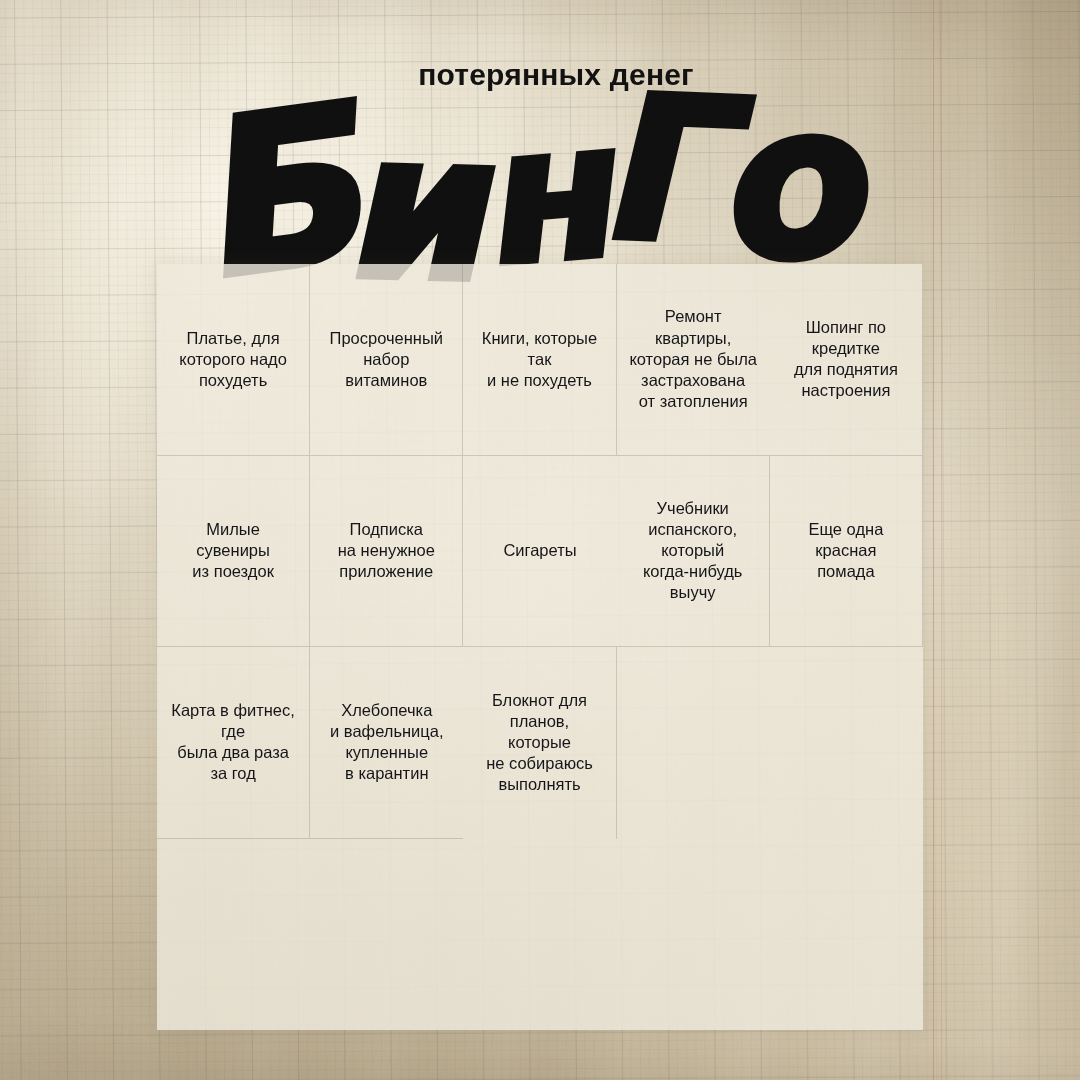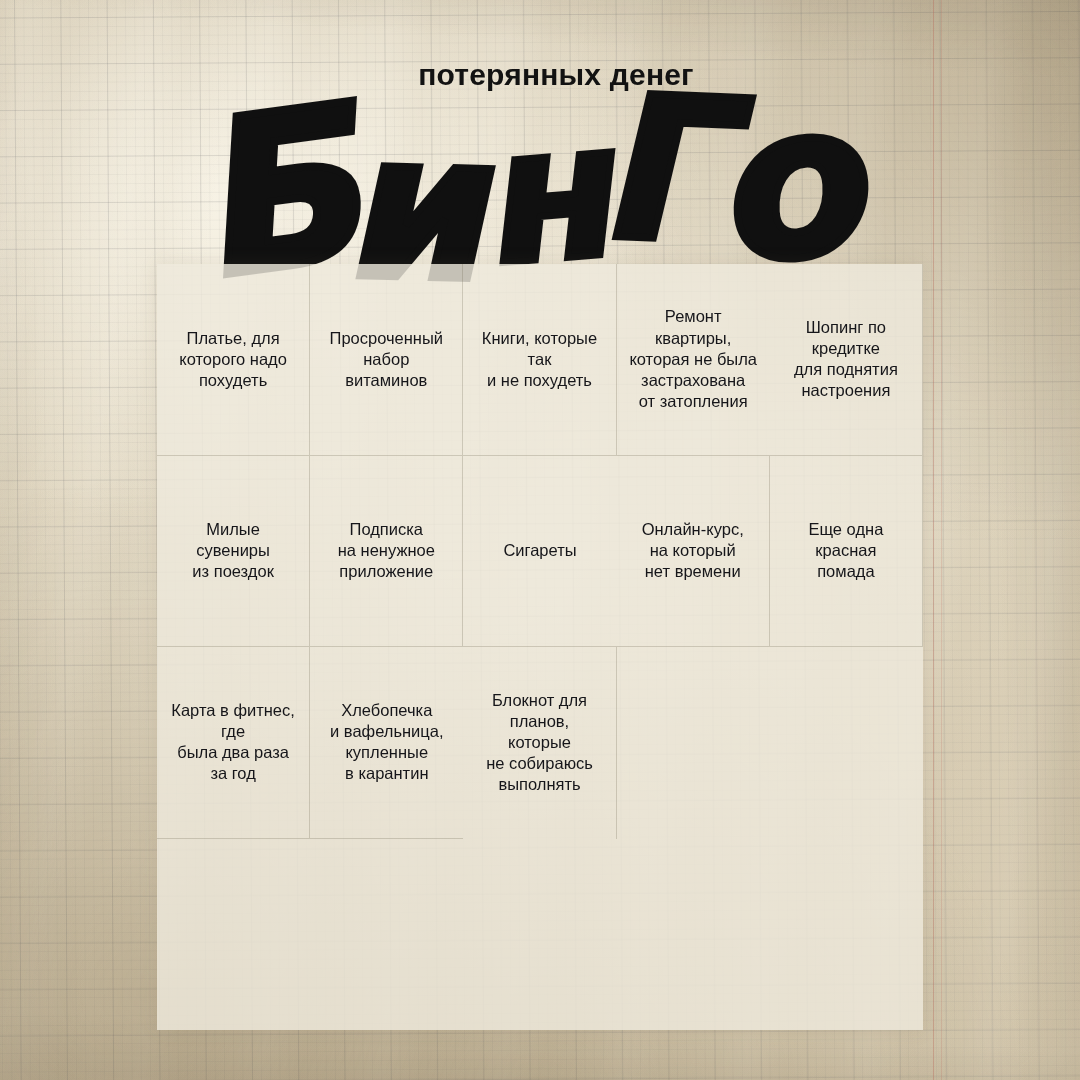--- a/index.html
+++ b/index.html
@@ -191,23 +191,23 @@
 от затопления</div>
       <div class="cell">Шопинг по кредитке
 для поднятия
 настроения</div>
       <div class="cell">Милые сувениры
 из поездок</div>
       <div class="cell">Подписка
 на ненужное
 приложение</div>
       <div class="cell">Сигареты</div>
-      <div class="cell">Онлайн-курс,
-на который
-нет времени</div>
+      <div class="cell">Учебники
+испанского, который
+когда-нибудь выучу</div>
       <div class="cell">Еще одна красная
 помада</div>
       <div class="cell">Карта в фитнес, где
 была два раза за год</div>
       <div class="cell">Хлебопечка
 и вафельница,
 купленные
 в карантин</div>
       <div class="cell">Блокнот для планов,
 которые

